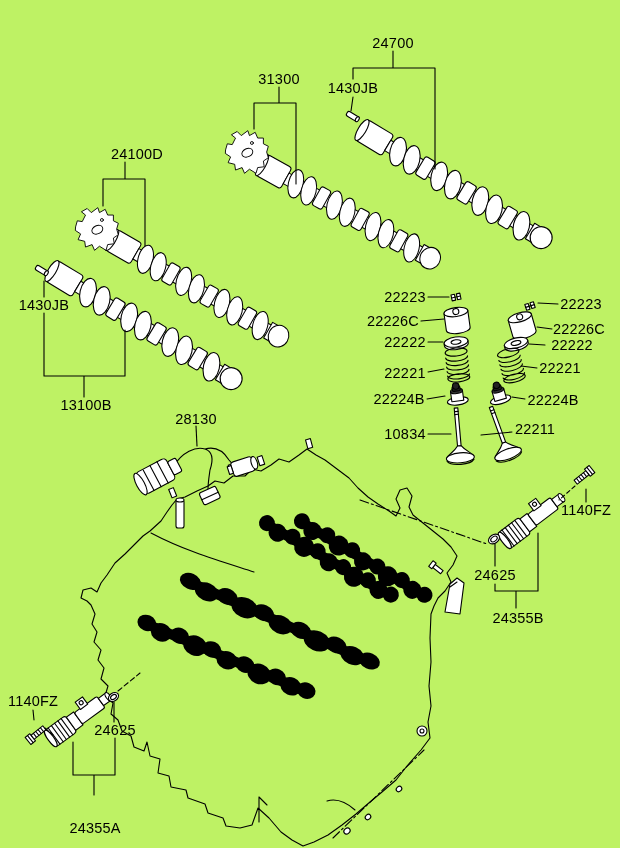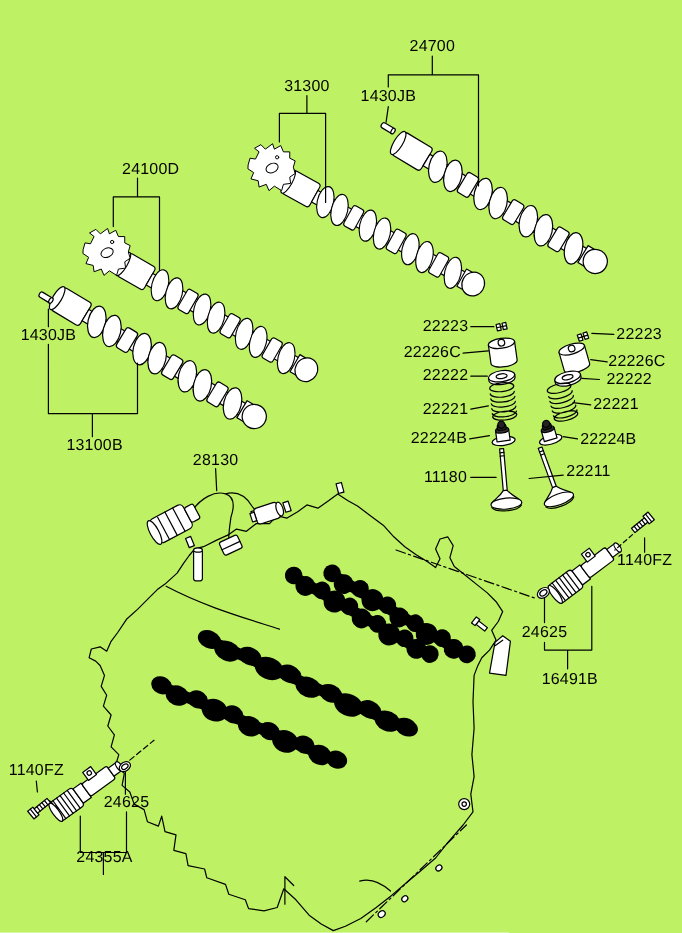--- a/index.html
+++ b/index.html
@@ -278,30 +278,30 @@
 <div class="lbl" style="left:137px;top:154px">24100D</div>
 <div class="lbl" style="left:44px;top:305px">1430JB</div>
 <div class="lbl" style="left:86px;top:405px">13100B</div>
 <div class="lbl" style="left:196px;top:419px">28130</div>
 
 <div class="lbl" style="left:405px;top:297px">22223</div>
 <div class="lbl" style="left:393px;top:321px">22226C</div>
 <div class="lbl" style="left:405px;top:342px">22222</div>
 <div class="lbl" style="left:405px;top:373px">22221</div>
 <div class="lbl" style="left:399px;top:399px">22224B</div>
-<div class="lbl" style="left:405px;top:434px">11180</div>
+<div class="lbl" style="left:405px;top:434px">10834</div>
 
 <div class="lbl" style="left:581px;top:304px">22223</div>
 <div class="lbl" style="left:579px;top:329px">22226C</div>
 <div class="lbl" style="left:572px;top:345px">22222</div>
 <div class="lbl" style="left:560px;top:368px">22221</div>
 <div class="lbl" style="left:553px;top:400px">22224B</div>
 <div class="lbl" style="left:535px;top:429px">22211</div>
 
 <div class="lbl" style="left:586px;top:510px">1140FZ</div>
 <div class="lbl" style="left:495px;top:575px">24625</div>
-<div class="lbl" style="left:518px;top:618px">16491B</div>
+<div class="lbl" style="left:518px;top:618px">24355B</div>
 
 <div class="lbl" style="left:33px;top:701px">1140FZ</div>
 <div class="lbl" style="left:115px;top:730px">24625</div>
-<div class="lbl" style="left:95px;top:780px">24355A</div>
+<div class="lbl" style="left:95px;top:828px">24355A</div>
 
 </div>
 
 </body></html>

